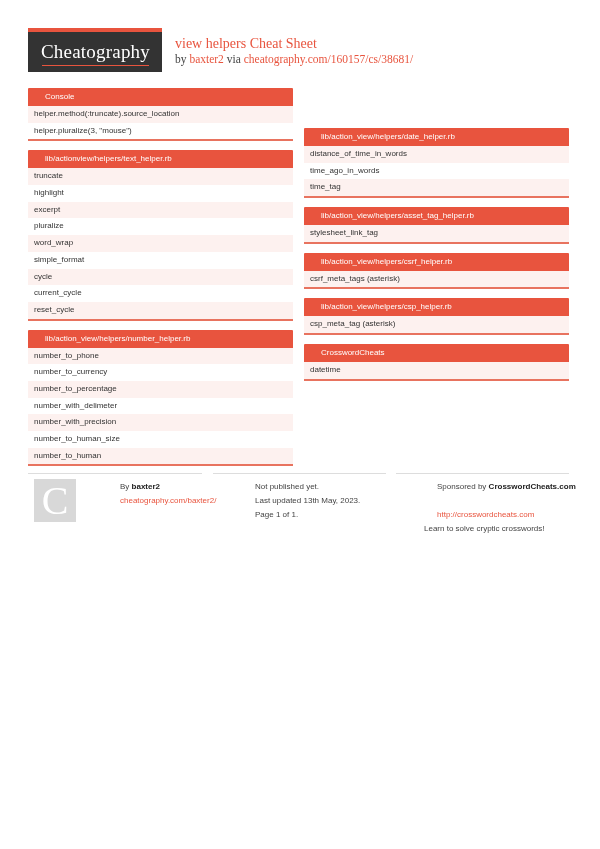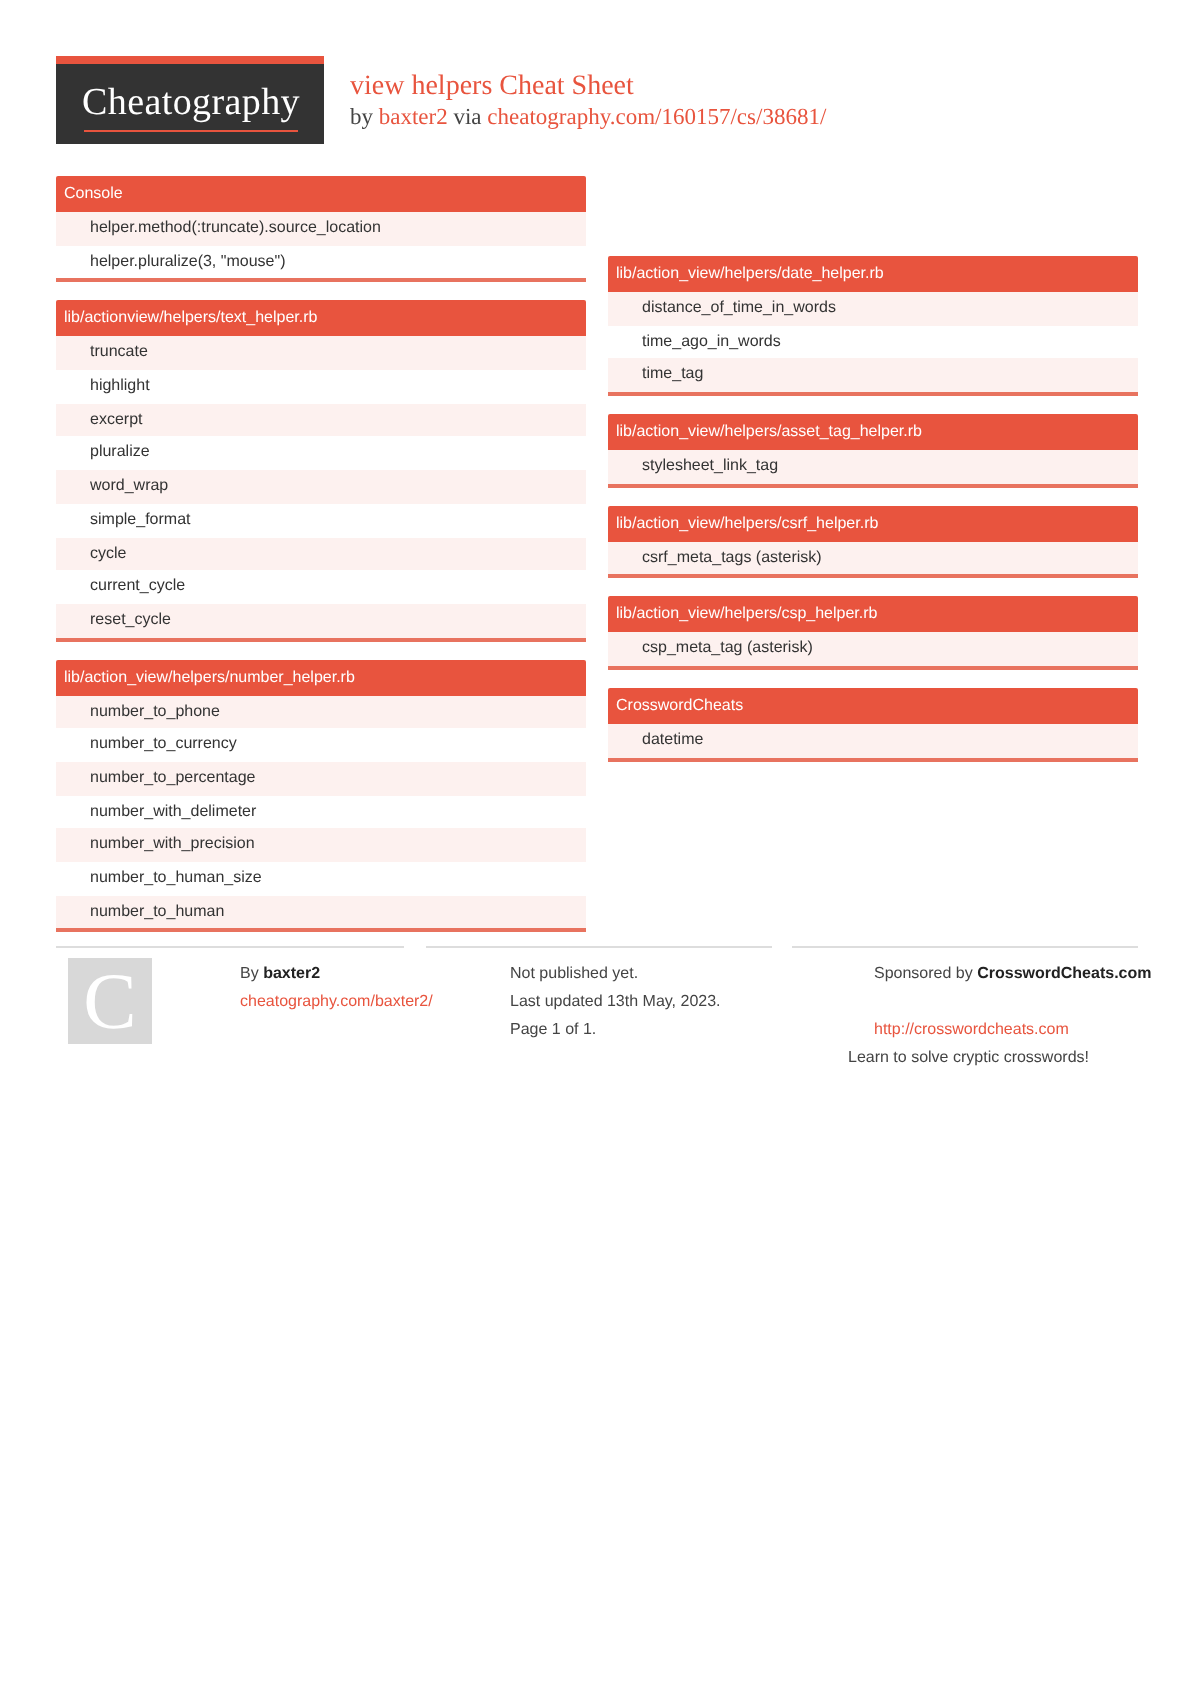--- a/index.html
+++ b/index.html
@@ -7,22 +7,22 @@
   .logo { position:absolute; left:28px; top:28px; width:134px; height:44px; background:#333; border-top:4px solid #e8543e; box-sizing:border-box; }
   .logo-text { position:absolute; left:13px; top:9px; font-family:"Liberation Serif", serif; font-size:19px; color:#fff; letter-spacing:0.2px; }
   .logo-underline { position:absolute; left:14px; top:33px; width:107px; height:1px; background:#e8543e; }
   .title { position:absolute; left:175px; top:36px; font-family:"Liberation Serif", serif; font-size:14px; color:#e8543e; }
   .subtitle { position:absolute; left:175px; top:53px; font-family:"Liberation Serif", serif; font-size:11.5px; color:#444; }
   .subtitle .lnk { color:#e8543e; }
   .col { position:absolute; width:265px; }
   .col.left { left:28px; top:88px; }
   .col.right { left:304px; top:88px;margin-top:40px; }
   .section { margin-bottom:9px; border-bottom:2px solid #e8735f; }
-  .section-header { background:#e8543e; color:#fff; font-size:8px; height:18px; line-height:18px; padding-left:4px; border-radius:1px 1px 0 0; }
-  .row { font-size:8px; height:16.7px; line-height:16.7px; padding-left:17px; color:#333; }
+  .section-header { background:#e8543e; color:#fff; font-size:8px; height:18px; line-height:18px; padding-left:17px; border-radius:1px 1px 0 0; }
+  .row { font-size:8px; height:16.7px; line-height:16.7px; padding-left:6px; color:#333; }
   .row:nth-child(odd) { background:#fdf1ef; }
   .row:nth-child(even) { background:#fff; }
   .footer-line { position:absolute; top:473px; height:1px; background:#ddd; }
   .avatar { position:absolute; left:34px; top:479px; width:42px; height:43px; background:#d8d8d8; color:#fff; font-family:"Liberation Serif", serif; font-size:40px; text-align:center; line-height:44px; }
   .ftext { position:absolute; font-size:8px; color:#444;padding-left:36px; }
   .ftext b { color:#222; font-weight:bold; }
   .red { color:#e8543e; }
 </style>
 </head>
 <body>

